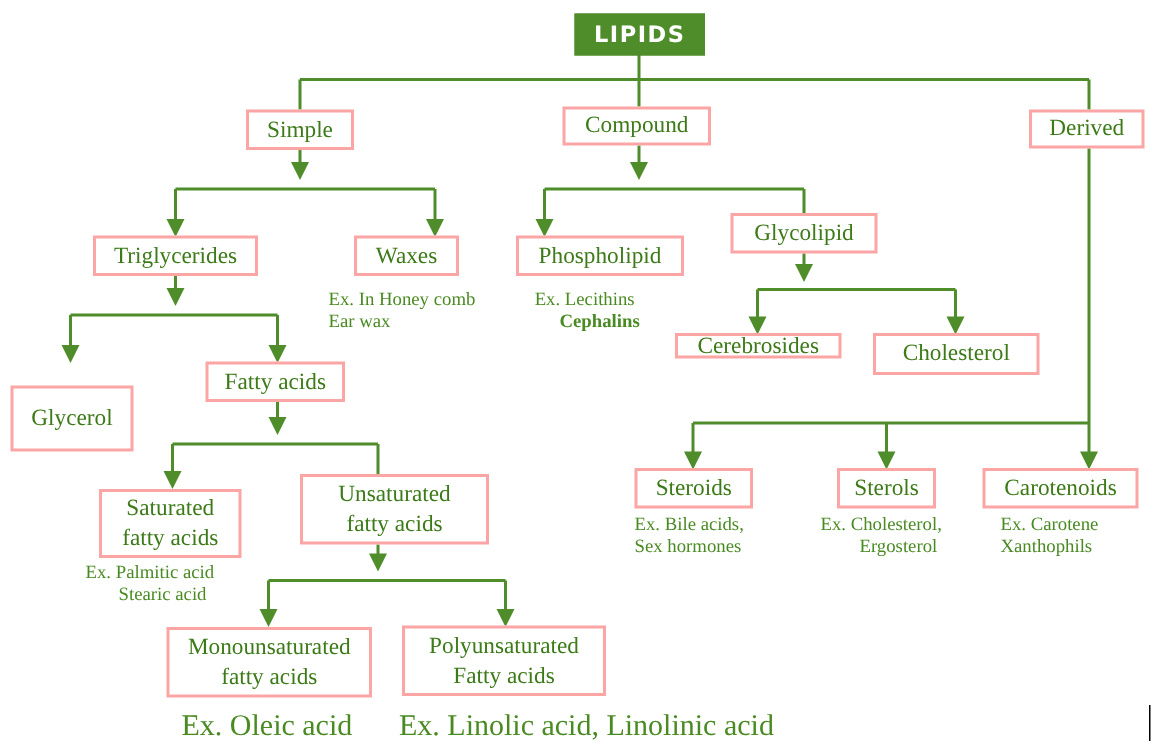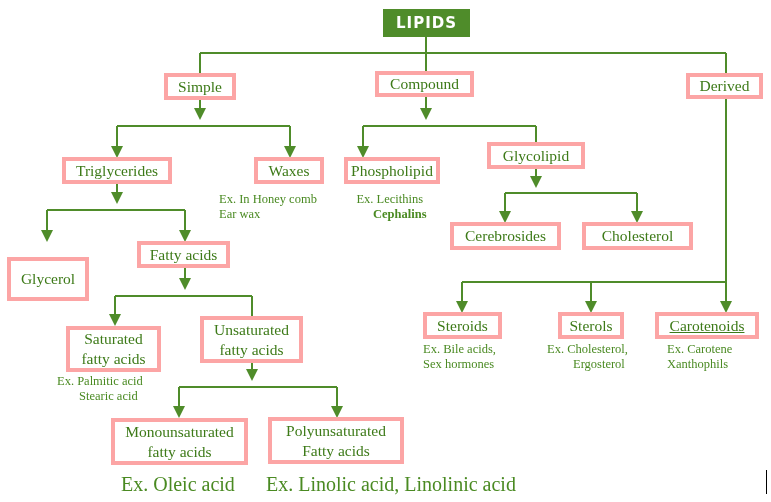--- a/index.html
+++ b/index.html
@@ -1,18 +1,18 @@
 <!DOCTYPE html>
 <html><head>
 <meta charset="utf-8">
 <style>
   html, body { margin: 0; padding: 0; background: #ffffff; }
   body { width: 771px; height: 502px; position: relative; overflow: hidden; font-family: "Liberation Serif", "DejaVu Serif", serif; color: #4a8a22; }
   #diagram-lines { position: absolute; left: 0; top: 0; width: 771px; height: 502px; }
-  .node { position: absolute; box-sizing: border-box; border: 4px solid #fca5a5; background: #fff; color: #3d7a18; text-align: center; font-size: 15.5px; line-height: 20px; white-space: nowrap; display: flex; align-items: center; justify-content: center; flex-direction: column; }
+  .node { position: absolute; box-sizing: border-box; border: 2px solid #fca5a5; background: #fff; color: #3d7a18; text-align: center; font-size: 15.5px; line-height: 20px; white-space: nowrap; display: flex; align-items: center; justify-content: center; flex-direction: column; }
   .node.root { background: #4f8c2a; color: #fff; font-family: "DejaVu Sans", sans-serif; font-weight: bold; font-size: 15px; letter-spacing: 1px; border-color: #4f8c2a; }
   .node span { display: block; }
   .ex { position: absolute; color: #4a8a22; font-size: 12.5px; line-height: 15px; white-space: nowrap; }
   .ex span { display: block; }
   .ex.big { font-size: 20px; line-height: 20px; }
   .cursor { position: absolute; left: 766px; top: 470px; width: 1px; height: 24px; background: #000; }
 </style>
 </head>
 <body>
 
@@ -80,92 +80,92 @@
 <div class="node" style="left:375px;top:71px;width:99px;height:26px;">
   <span>Compound</span>
 </div>
 <div class="node" style="left:686px;top:73px;width:77px;height:26px;">
   <span>Derived</span>
 </div>
 
 <div class="node" style="left:62px;top:157px;width:110px;height:27px;">
   <span>Triglycerides</span>
 </div>
-<div class="node" style="left:254px;top:157px;width:70px;height:27px;">
+<div class="node" style="left:236px;top:157px;width:70px;height:27px;">
   <span>Waxes</span>
 </div>
 <div class="ex" style="left:219px;top:192px;">
   <span>Ex. In  Honey comb</span>
   <span>Ear wax</span>
 </div>
 <div class="node" style="left:7px;top:241px;width:82px;height:44px;margin-top:16px;">
   <span>Glycerol</span>
 </div>
 <div class="node" style="left:137px;top:241px;width:93px;height:27px;">
   <span>Fatty acids</span>
 </div>
 <div class="node" style="left:66px;top:326px;width:95px;height:46px;">
   <span>Saturated</span>
   <span>fatty acids</span>
 </div>
 <div class="ex" style="left:57px;top:374px;">
   <span>Ex. Palmitic acid</span>
   <span style="padding-left:22px;">Stearic acid</span>
 </div>
-<div class="node" style="left:200px;top:316px;width:103px;height:47px;">
+<div class="node" style="left:200px;top:316px;width:126px;height:47px;">
   <span>Unsaturated</span>
   <span>fatty acids</span>
 </div>
 <div class="node" style="left:111px;top:418px;width:137px;height:47px;">
   <span>Monounsaturated</span>
   <span>fatty acids</span>
 </div>
 <div class="ex big" style="left:121px;top:474px;">
   <span>Ex. Oleic acid</span>
 </div>
 <div class="node" style="left:268px;top:417px;width:136px;height:47px;">
   <span>Polyunsaturated</span>
   <span>Fatty acids</span>
 </div>
 <div class="ex big" style="left:266px;top:474px;">
   <span>Ex. Linolic acid, Linolinic acid</span>
 </div>
 
-<div class="node" style="left:344px;top:157px;width:96px;height:27px;">
+<div class="node" style="left:344px;top:157px;width:112px;height:27px;">
   <span>Phospholipid</span>
 </div>
 <div class="ex" style="left:353px;top:192px;text-align:center;">
   <span>Ex. Lecithins</span>
   <span style="padding-left:20px;font-weight:bold;">Cephalins</span>
 </div>
 <div class="node" style="left:487px;top:142px;width:98px;height:27px;">
   <span>Glycolipid</span>
 </div>
-<div class="node" style="left:450px;top:222px;width:111px;height:28px;">
+<div class="node" style="left:450px;top:222px;width:111px;height:17px;">
   <span>Cerebrosides</span>
 </div>
 <div class="node" style="left:582px;top:222px;width:111px;height:28px;">
   <span>Cholesterol</span>
 </div>
 
 <div class="node" style="left:423px;top:312px;width:79px;height:27px;text-align:right;">
   <span>Steroids</span>
 </div>
 <div class="ex" style="left:423px;top:342px;">
   <span>Ex. Bile acids,</span>
   <span>Sex hormones</span>
 </div>
 <div class="node" style="left:558px;top:312px;width:66px;height:27px;">
   <span>Sterols</span>
 </div>
 <div class="ex" style="left:547px;top:342px;">
   <span>Ex. Cholesterol,</span>
   <span style="padding-left:26px;">Ergosterol</span>
 </div>
-<div class="node" style="left:655px;top:312px;width:104px;height:27px;text-decoration:underline;">
+<div class="node" style="left:655px;top:312px;width:104px;height:27px;">
   <span>Carotenoids</span>
 </div>
 <div class="ex" style="left:667px;top:342px;">
   <span>Ex. Carotene</span>
   <span>Xanthophils</span>
 </div>
 
 <div class="cursor"></div>
 
 </body></html>

